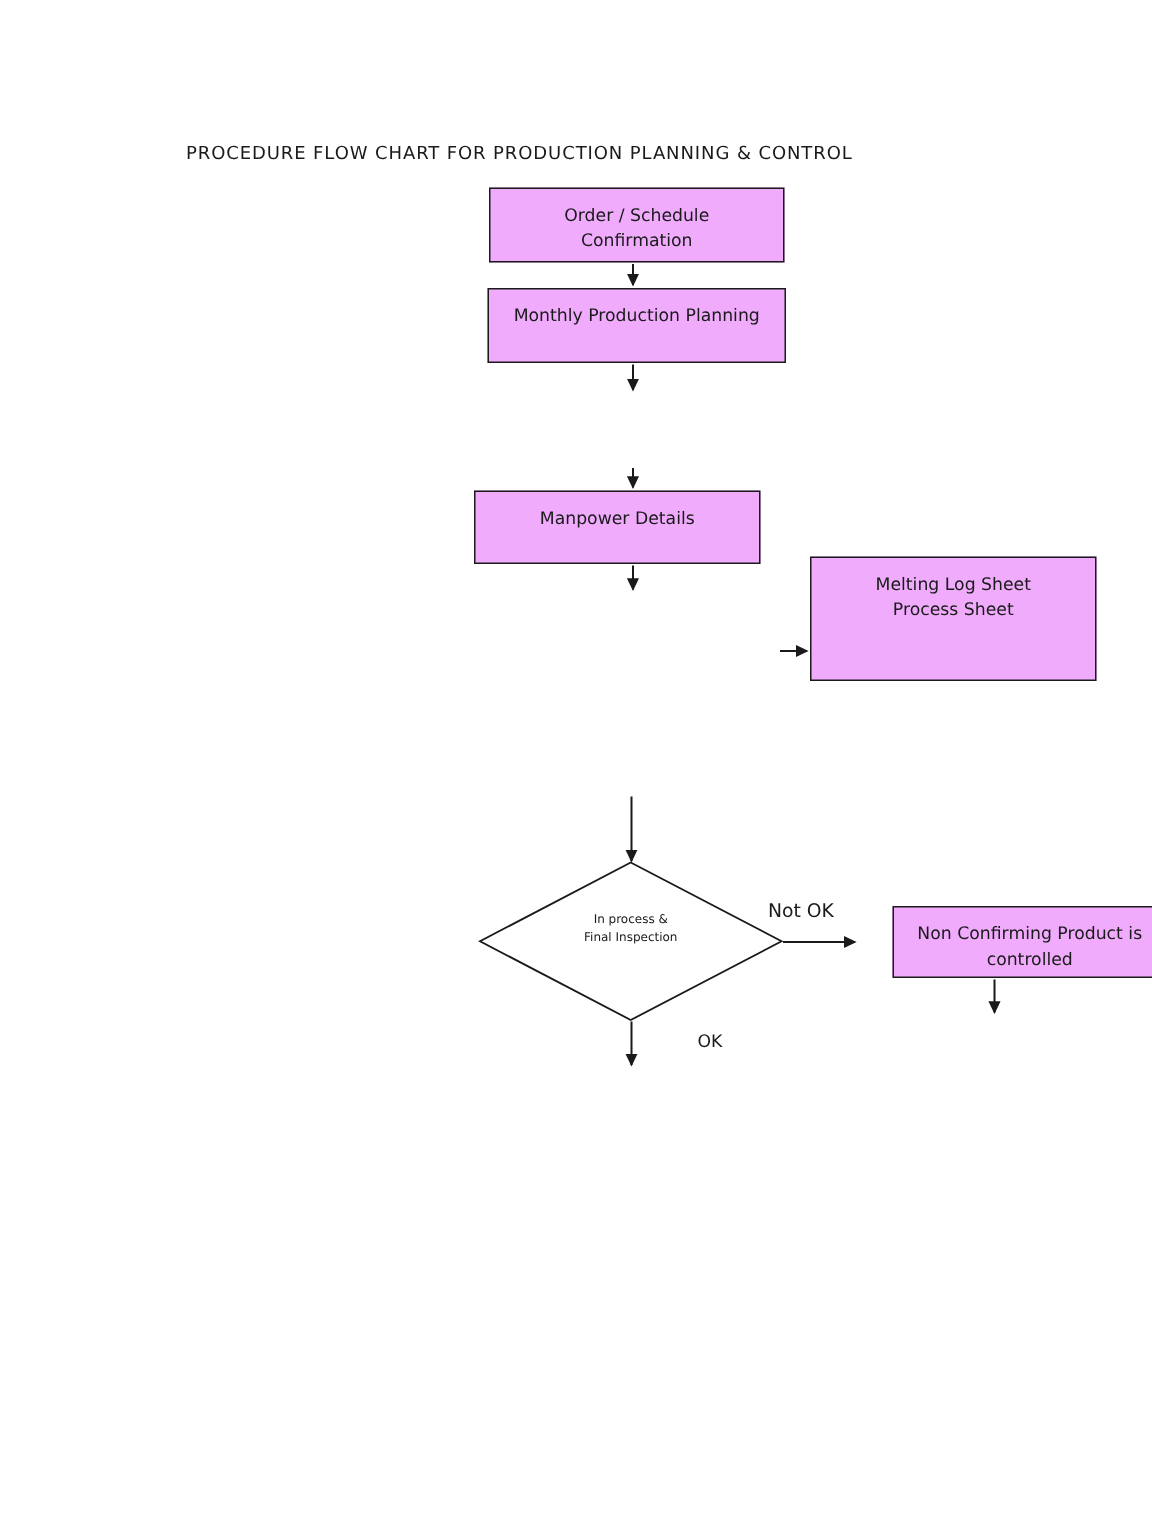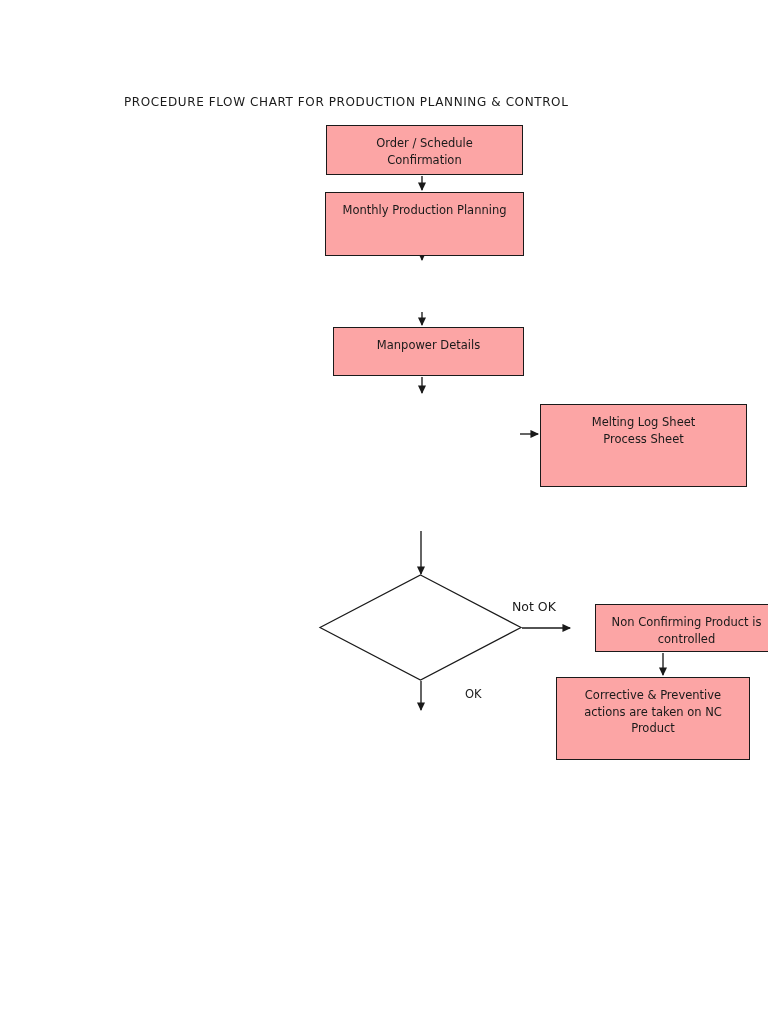--- a/index.html
+++ b/index.html
@@ -18,21 +18,21 @@
   #canvas {
     position: absolute;
     left: 0; top: 0;
     width: 768px;
     height: 1024px;
   }
   .node {
     position: absolute;
     box-sizing: border-box;
     border: 1px solid #1a1a1a;
-    background: #fca5a5;
+    background: #f0abfc;
     display: flex;
     justify-content: center;
     text-align: center;
     line-height: 1.45;
     color: #1a1a1a;
     white-space: pre-line;
   }
   .node.top-text {
     align-items: flex-start;
   }
@@ -90,35 +90,34 @@
       <line x1="522" y1="628" x2="570" y2="628"></line>
       <line x1="663" y1="653" x2="663" y2="675"></line>
       <line x1="421" y1="681" x2="421" y2="710"></line>
     </g>
     <polygon points="420.5,575 521,627.5 420.5,680 320,627.5" fill="#ffffff" stroke="#1a1a1a" stroke-width="1.2"></polygon>
   </svg>
 
   <div class="node top-text pad" style="left:326px; top:125px; width:197px; height:50px; font-size:11.5px;">Order / Schedule
 Confirmation</div>
 
-  <div class="node top-text pad" style="left:325px; top:192px; width:199px; height:64px; font-size:11.5px;">Monthly Production Planning</div>
+  <div class="node top-text pad" style="left:325px; top:192px; width:199px; height:50px; font-size:11.5px;">Monthly Production Planning</div>
 
 
-  <div class="node top-text pad" style="left:333px; top:327px; width:191px; height:49px; font-size:11.5px;">Manpower Details</div>
+  <div class="node top-text pad" style="left:316px; top:327px; width:191px; height:49px; font-size:11.5px;">Manpower Details</div>
 
 
-  <div class="node top-text pad" style="left:540px; top:404px; width:207px; height:83px; font-size:11.5px;">Melting Log Sheet
+  <div class="node top-text pad" style="left:540px; top:371px; width:191px; height:83px; font-size:11.5px;">Melting Log Sheet
 Process Sheet</div>
 
   <div class="node top-text pad" style="left:572px; top:604px; width:183px; height:48px; font-size:11.5px;margin-left:23px;">Non Confirming Product is
 controlled</div>
 
-  <div class="node top-text pad" style="left:556px; top:677px; width:194px; height:83px; font-size:11.5px;">Corrective &amp; Preventive
-actions are taken on NC
-Product</div>
 
 
+  <div class="diamond-label" style="left:350px; top:607px; width:141px; font-size:8px;">In process &amp;
+Final Inspection</div>
 
   <div class="edge-label" style="left:512px; top:599px; font-size:12.5px;text-align:center;">Not OK</div>
 
   <div class="edge-label" style="left:465px; top:687px; font-size:11.5px;">OK</div>
 
 </div>
 
 </body></html>

